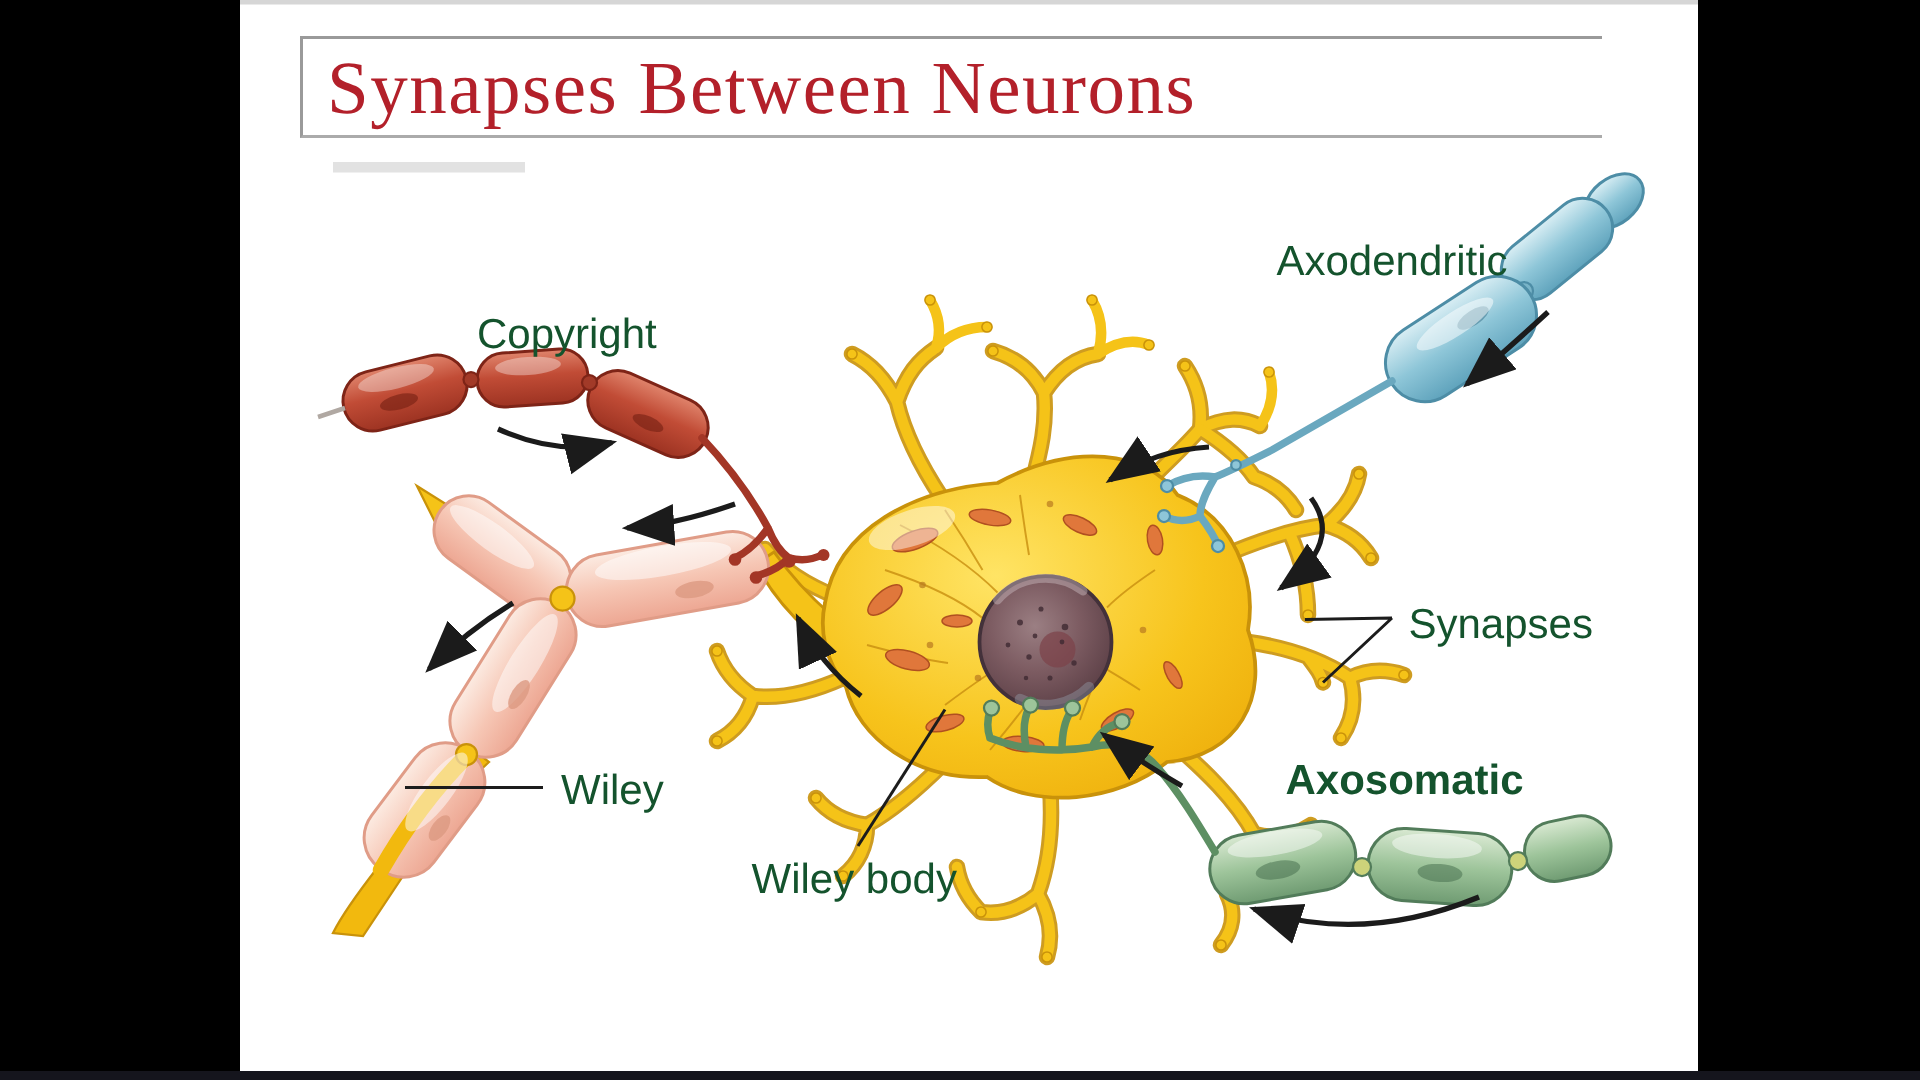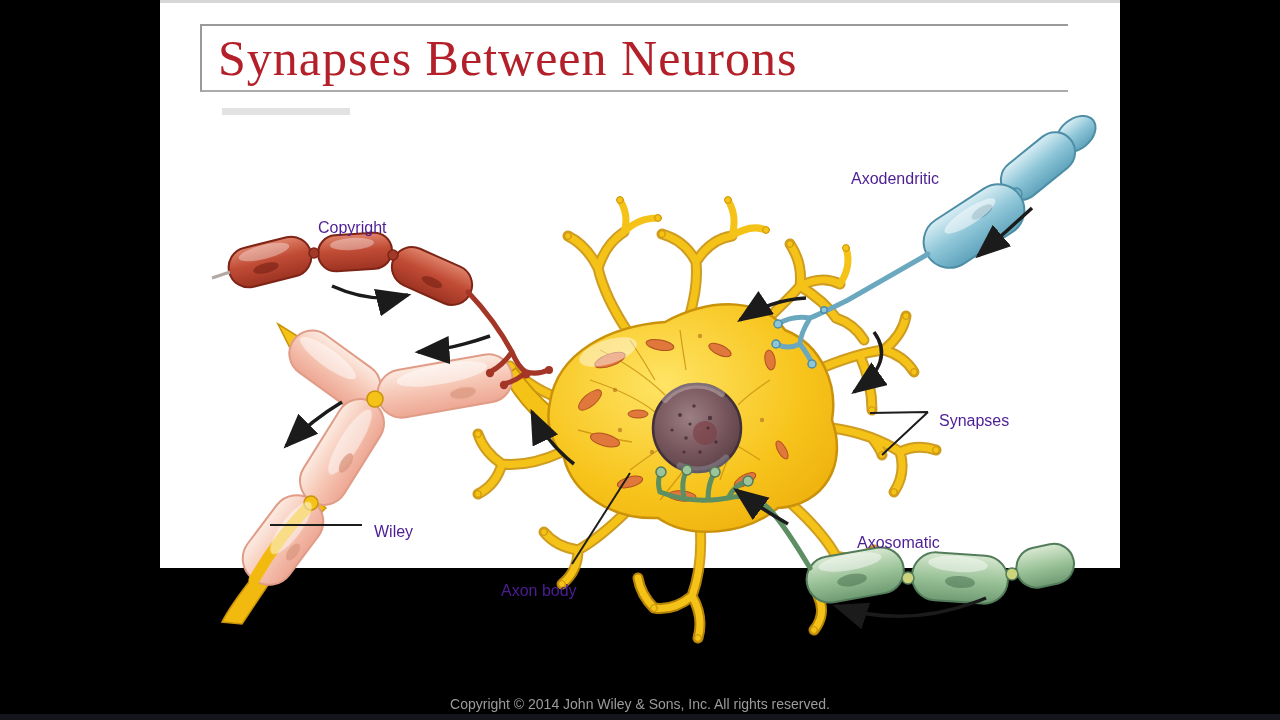--- a/index.html
+++ b/index.html
@@ -1,37 +1,37 @@
 <!DOCTYPE html>
 <html><head>
 <meta charset="utf-8">
 <style>
   html,body{margin:0;padding:0;background:#000;}
   .frame{position:relative;width:1280px;height:720px;background:#000;overflow:hidden;
          font-family:"Liberation Sans",sans-serif;}
   .letterbox{position:absolute;top:0;height:720px;background:#000;}
   .letterbox.left{left:0;width:160px;}
   .letterbox.right{left:1120px;width:160px;}
-  .slide{position:absolute;left:160px;top:0;width:960px;height:568px;background:#ffffff;}
+  .slide{position:absolute;left:160px;top:0;width:960px;height:720px;background:#ffffff;padding-left:12px;}
   .top-strip{position:absolute;left:0;top:0;width:100%;height:3px;background:#d6d6d6;}
   .bottom-strip{position:absolute;left:0;top:714px;width:1280px;height:6px;background:#15151d;z-index:5;}
   .title-box{position:absolute;left:40px;top:24px;width:866px;height:64px;
              border-top:2px solid #9a9a9a;border-left:2px solid #9a9a9a;border-bottom:2px solid #ababab;
              display:flex;align-items:center;}
   .title-box h1{margin:0 0 0 16px;font-family:"Liberation Serif",serif;font-weight:normal;
                 font-size:50px;color:#b3202a;letter-spacing:1px;white-space:nowrap;}
   .title-shadow{position:absolute;left:62px;top:108px;width:128px;height:7px;background:#e2e2e2;}
   .illustration{position:absolute;left:0;top:0;width:960px;height:720px;}
-  .dlabel{position:absolute;color:#4c1d95;font-size:16px;white-space:nowrap;margin-top:12px;}
+  .dlabel{position:absolute;color:#14532d;font-size:28px;white-space:nowrap;}
   .lbl-axoaxonic{left:158px;top:207px;}
   .lbl-axodendritic{left:691px;top:158px;}
   .lbl-dendrites{left:779px;top:400px;}
   .lbl-axon{left:214px;top:511px;}
   .lbl-cellbody{left:341px;top:570px;}
-  .lbl-axosomatic{left:697px;top:522px;}
+  .lbl-axosomatic{left:697px;top:504px;font-weight:bold;}
   .copyright{position:absolute;left:0;top:696px;width:100%;text-align:center;
              font-size:14px;color:#9b9b9b;}
 </style>
 </head>
 <body>
 
 <div class="frame">
   <div class="letterbox left"></div>
   <div class="letterbox right"></div>
   <div class="bottom-strip"></div>
@@ -291,18 +291,17 @@
         <path d="M710,413 L768,412 M722,455 L768,412"></path>
         <path d="M110,525 L202,525"></path>
         <path d="M412,564 L470,473"></path>
       </g>
     </svg>
 
     <div class="dlabel lbl-axoaxonic">Copyright</div>
     <div class="dlabel lbl-axodendritic">Axodendritic</div>
     <div class="dlabel lbl-dendrites">Synapses</div>
     <div class="dlabel lbl-axon">Wiley</div>
-    <div class="dlabel lbl-cellbody">Axon body</div>
+    <div class="dlabel lbl-cellbody">Wiley body</div>
     <div class="dlabel lbl-axosomatic">Axosomatic</div>
 
-    <div class="copyright">Copyright © 2014 John Wiley &amp; Sons, Inc. All rights reserved.</div>
   </div>
 </div>
 
 </body></html>

